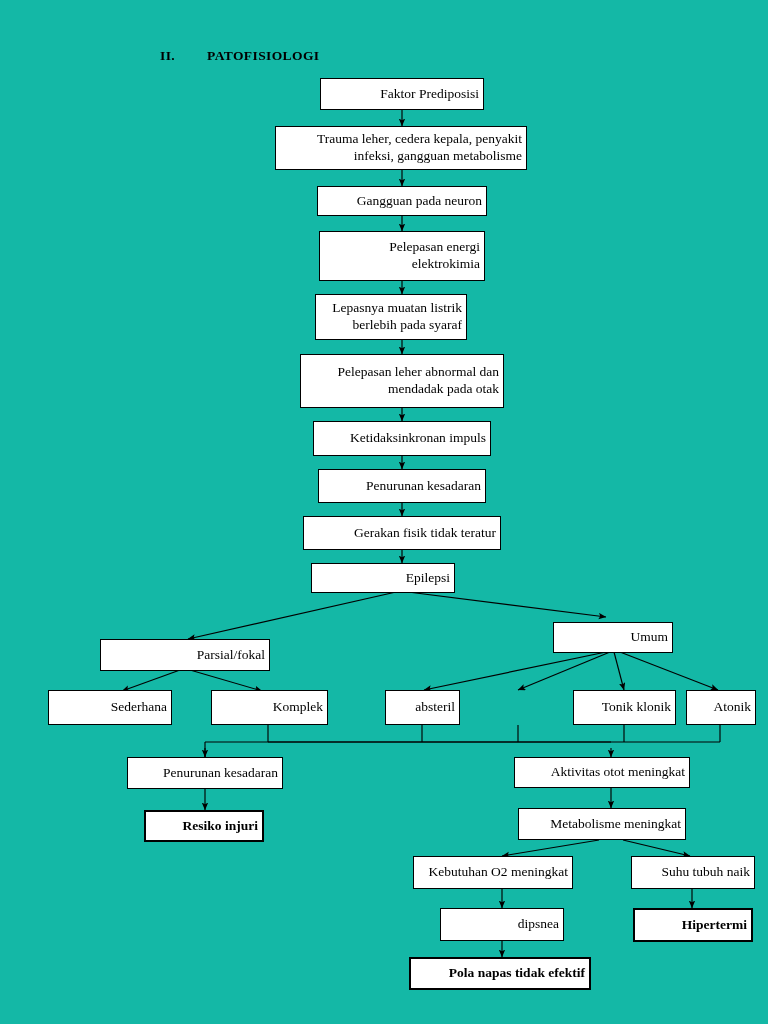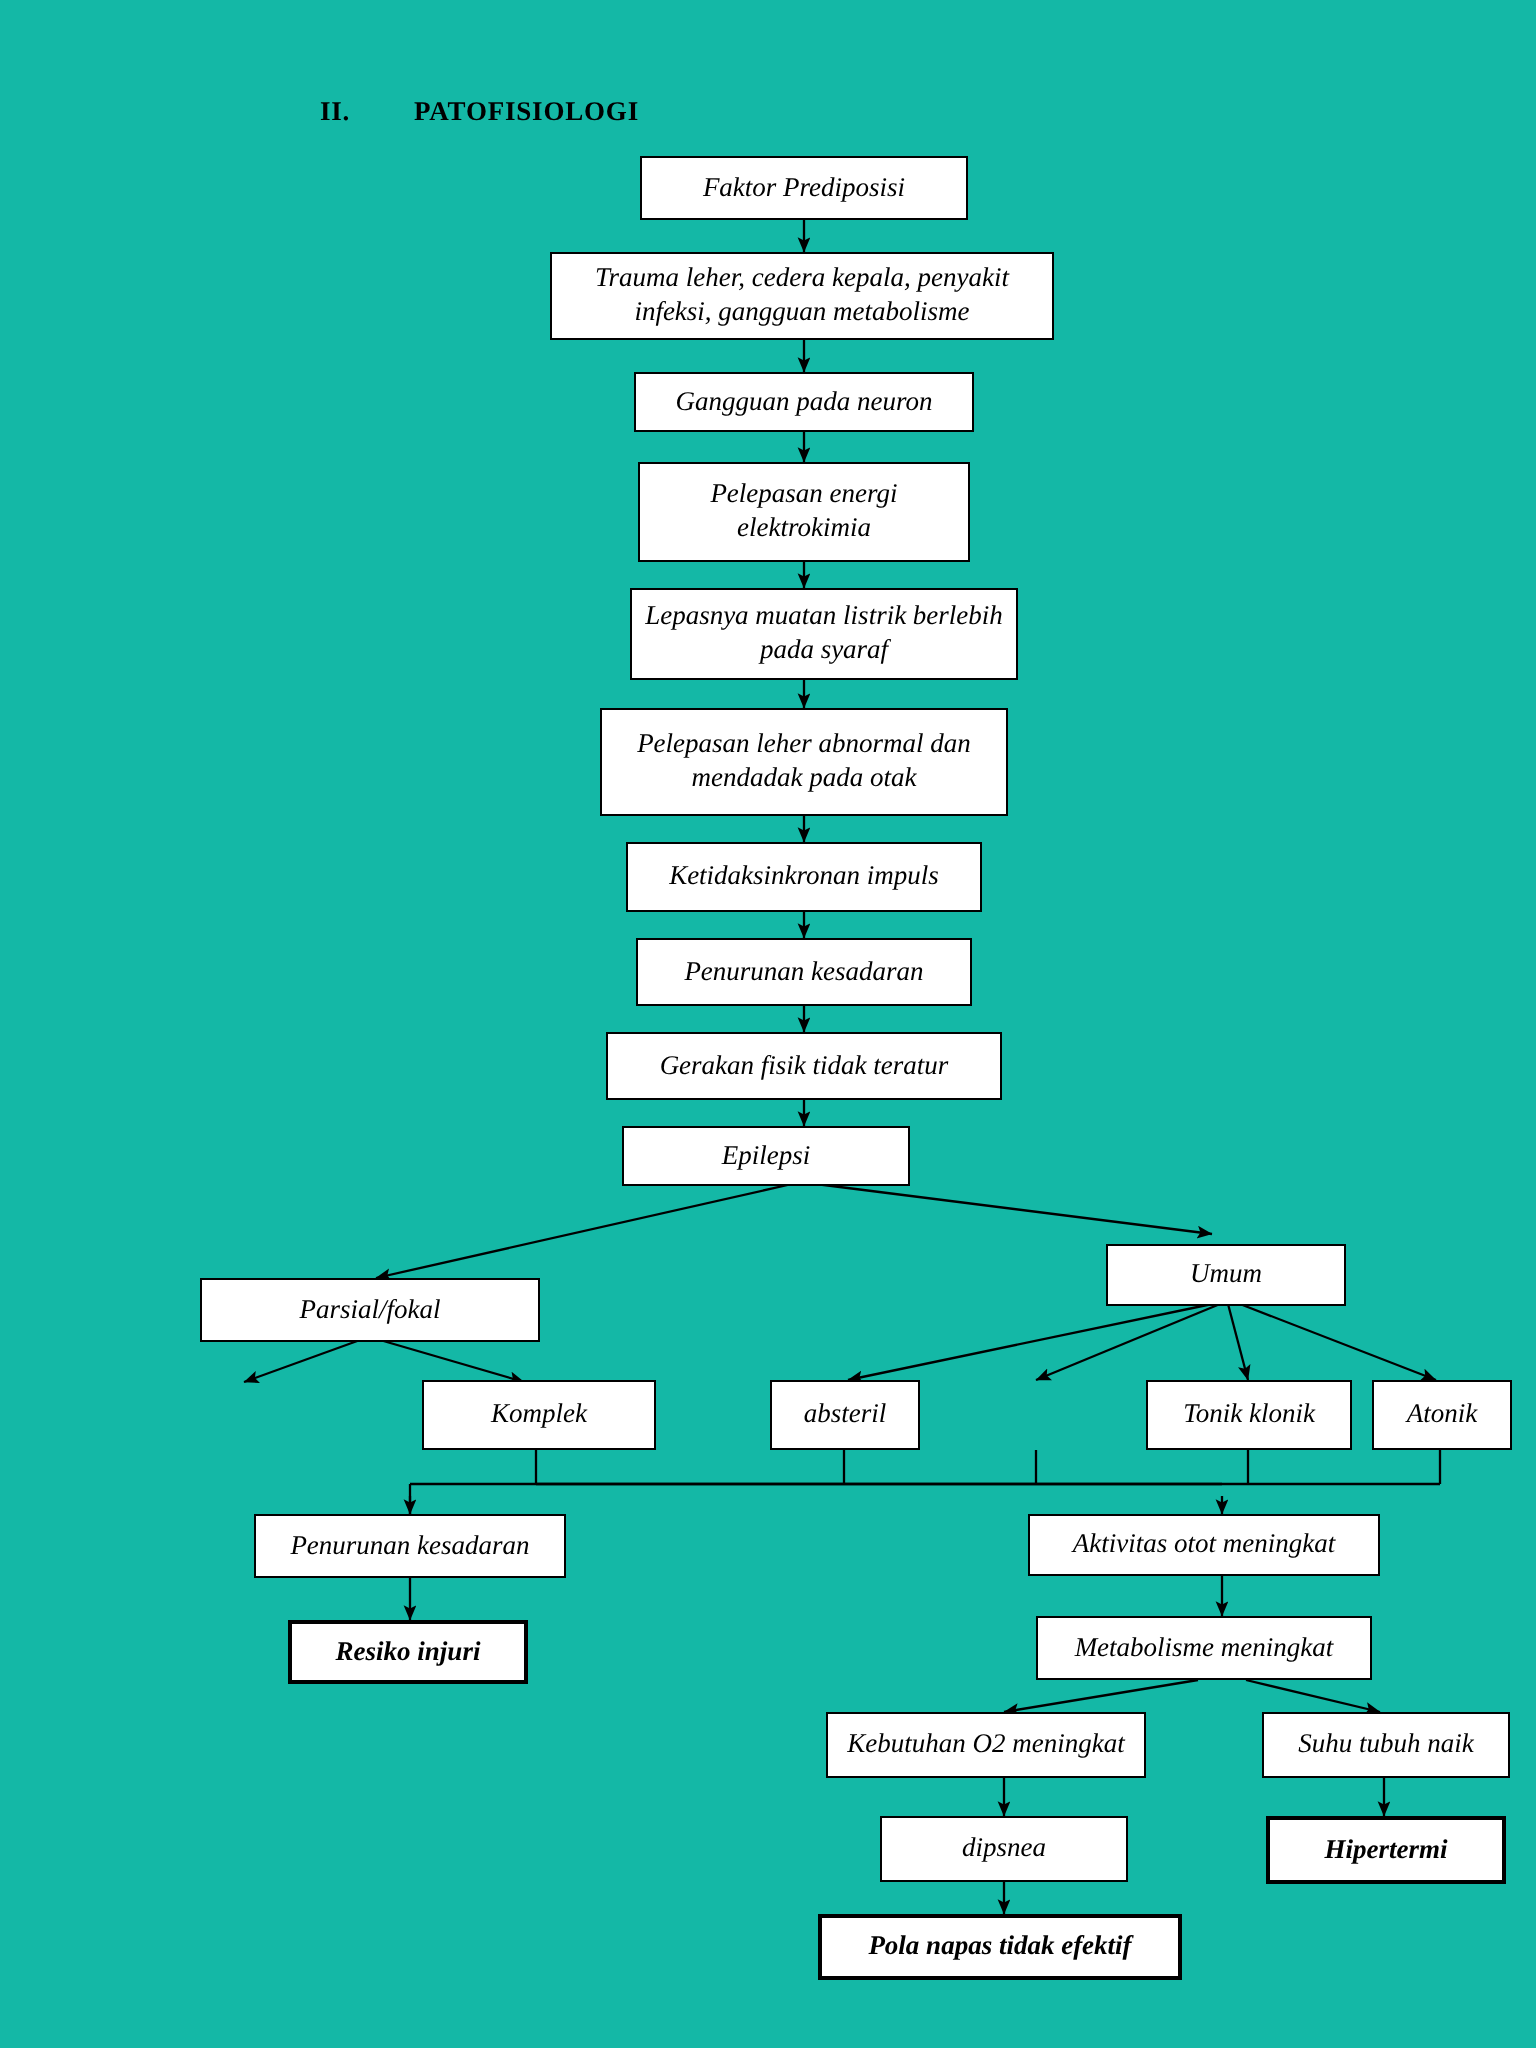--- a/index.html
+++ b/index.html
@@ -30,26 +30,25 @@
   #heading .num { display: inline-block; width: 47px; }
   
   .box {
     position: absolute;
     box-sizing: border-box;
     border: 1px solid #000;
     background: #ffffff;
     display: flex;
     align-items: center;
     justify-content: center;
-    text-align: center;
+    text-align: right;
     font-size: 13.5px;
     line-height: 1.25;
     color: #000;
     padding: 2px 4px;
-    font-style: italic;
   }
   .box.bold {
     border: 2.5px solid #000;
     font-weight: bold;
   }
   .box .txt { display: block; width: 100%; }
   
   #wires {
     position: absolute;
     left: 0; top: 0;
@@ -128,21 +127,21 @@
   </div>
 
   <div class="box" style="left:317px; top:186px; width:170px; height:30px;">
     <span class="txt">Gangguan pada neuron</span>
   </div>
 
   <div class="box" style="left:319px; top:231px; width:166px; height:50px;">
     <span class="txt">Pelepasan energi elektrokimia</span>
   </div>
 
-  <div class="box" style="left:315px; top:294px; width:194px; height:46px;">
+  <div class="box" style="left:315px; top:294px; width:152px; height:46px;">
     <span class="txt">Lepasnya muatan listrik berlebih pada syaraf</span>
   </div>
 
   <div class="box" style="left:300px; top:354px; width:204px; height:54px;">
     <span class="txt">Pelepasan leher abnormal dan mendadak pada otak</span>
   </div>
 
   <div class="box" style="left:313px; top:421px; width:178px; height:35px;">
     <span class="txt">Ketidaksinkronan impuls</span>
   </div>
@@ -160,20 +159,23 @@
   </div>
 
   <div class="box" style="left:100px; top:639px; width:170px; height:32px;">
     <span class="txt">Parsial/fokal</span>
   </div>
 
   <div class="box" style="left:553px; top:622px; width:120px; height:31px;">
     <span class="txt">Umum</span>
   </div>
 
+  <div class="box" style="left:48px; top:690px; width:124px; height:35px;">
+    <span class="txt">Sederhana</span>
+  </div>
 
   <div class="box" style="left:211px; top:690px; width:117px; height:35px;">
     <span class="txt">Komplek</span>
   </div>
 
   <div class="box" style="left:385px; top:690px; width:75px; height:35px;">
     <span class="txt">absteril</span>
   </div>
 
 

